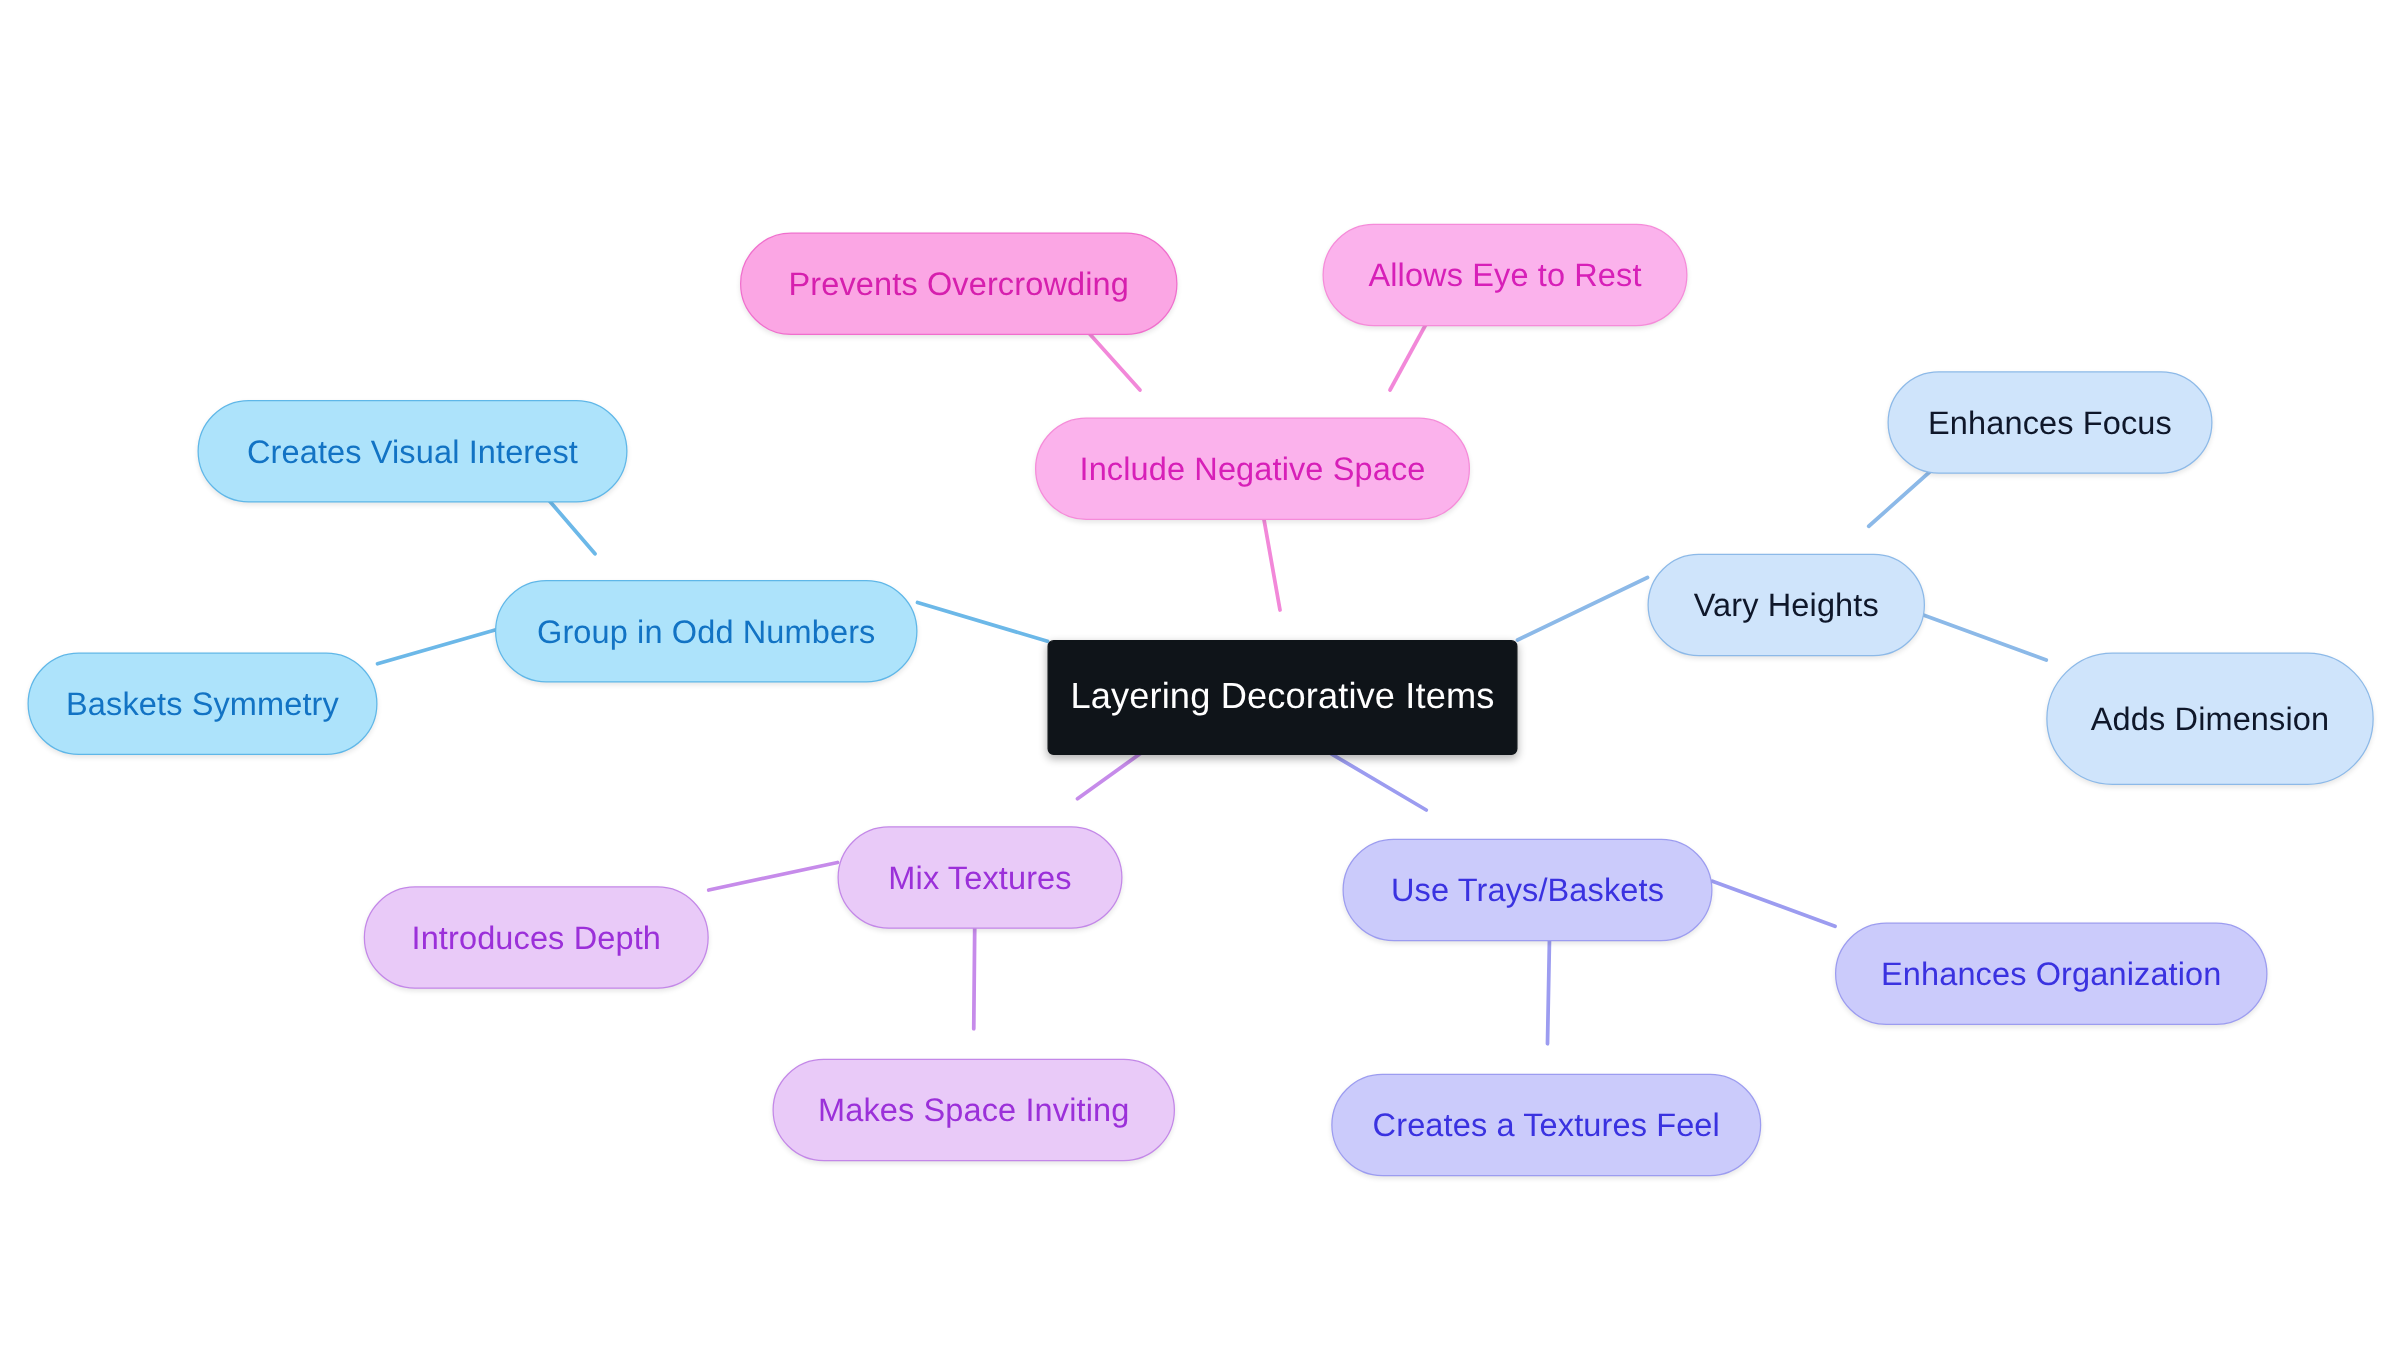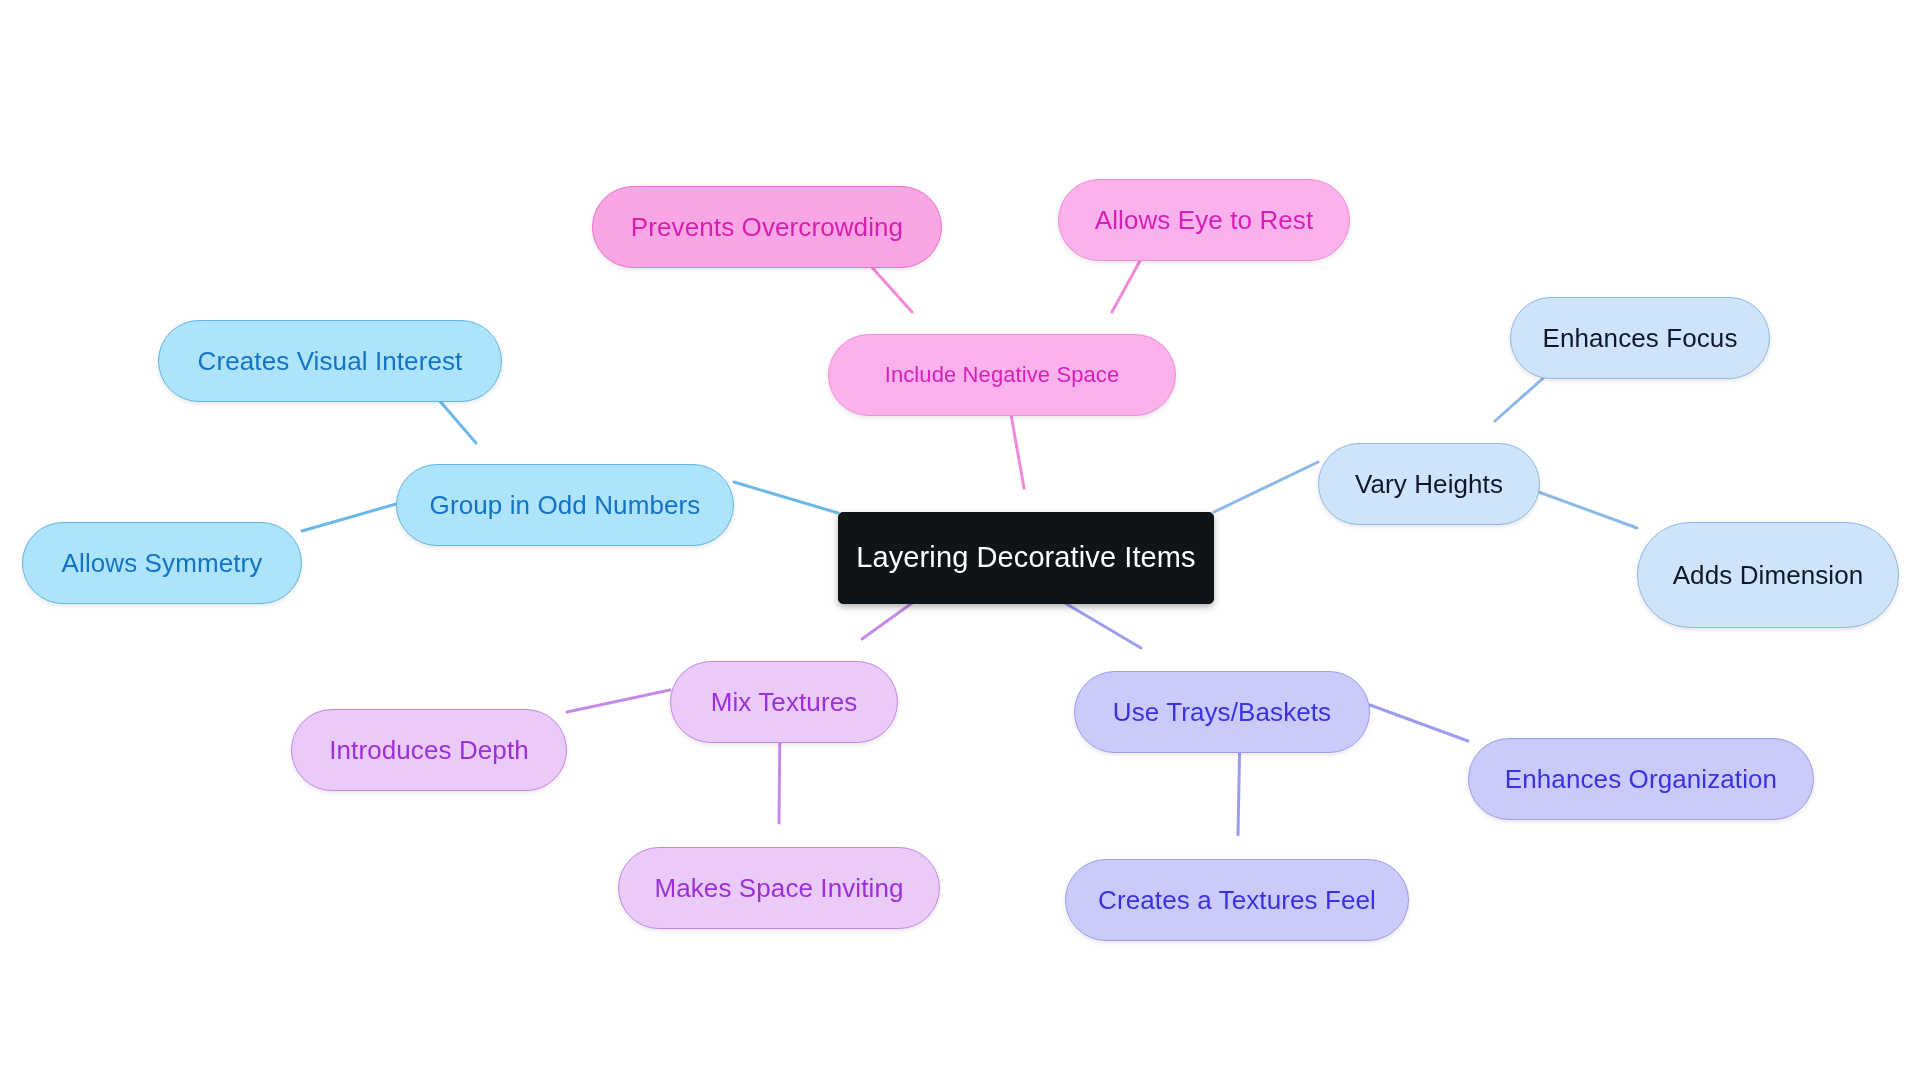--- a/index.html
+++ b/index.html
@@ -87,23 +87,23 @@
       <div class="node central" style="left: 838px; top: 488px; width: 376px; height: 92px; font-size: 29px;">
         <span class="node-label">Layering Decorative Items</span>
       </div>
       <div class="node branch blue-a" style="left: 396px; top: 440px; width: 338px; height: 82px; font-size: 26px;">
         <span class="node-label">Group in Odd Numbers</span>
       </div>
       <div class="node leaf blue-a" style="left: 158px; top: 296px; width: 344px; height: 82px; font-size: 26px;">
         <span class="node-label">Creates Visual Interest</span>
       </div>
       <div class="node leaf blue-a" style="left: 22px; top: 498px; width: 280px; height: 82px; font-size: 26px;">
-        <span class="node-label">Allows Symmetry</span>
+        <span class="node-label">Baskets Symmetry</span>
       </div>
-      <div class="node branch pink-b" style="left: 828px; top: 310px; width: 348px; height: 82px; font-size: 22px;">
+      <div class="node branch pink-b" style="left: 828px; top: 310px; width: 348px; height: 82px; font-size: 26px;">
         <span class="node-label">Include Negative Space</span>
       </div>
       <div class="node leaf pink-a" style="left: 592px; top: 162px; width: 350px; height: 82px; font-size: 26px;">
         <span class="node-label">Prevents Overcrowding</span>
       </div>
       <div class="node leaf pink-b" style="left: 1058px; top: 155px; width: 292px; height: 82px; font-size: 26px;">
         <span class="node-label">Allows Eye to Rest</span>
       </div>
       <div class="node branch blue-b" style="left: 1318px; top: 419px; width: 222px; height: 82px; font-size: 26px;">
         <span class="node-label">Vary Heights</span>

